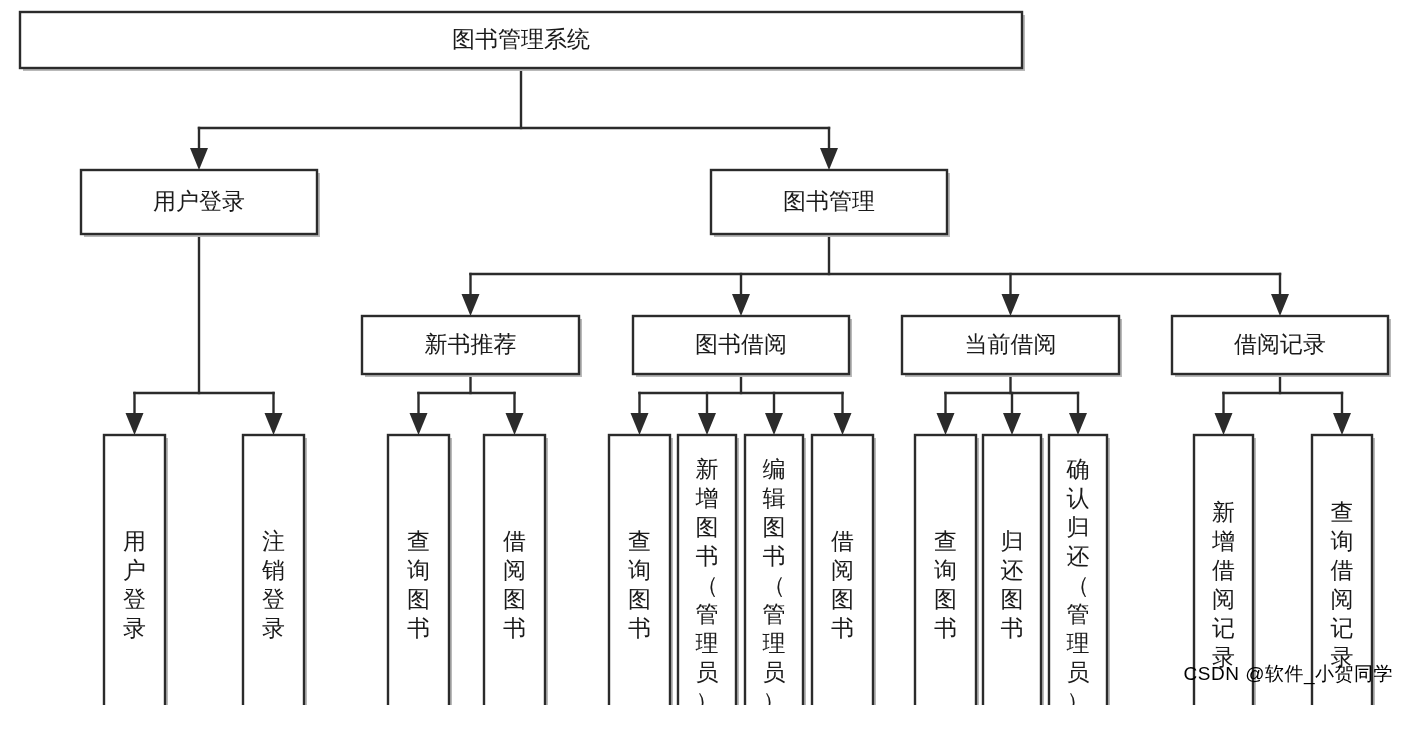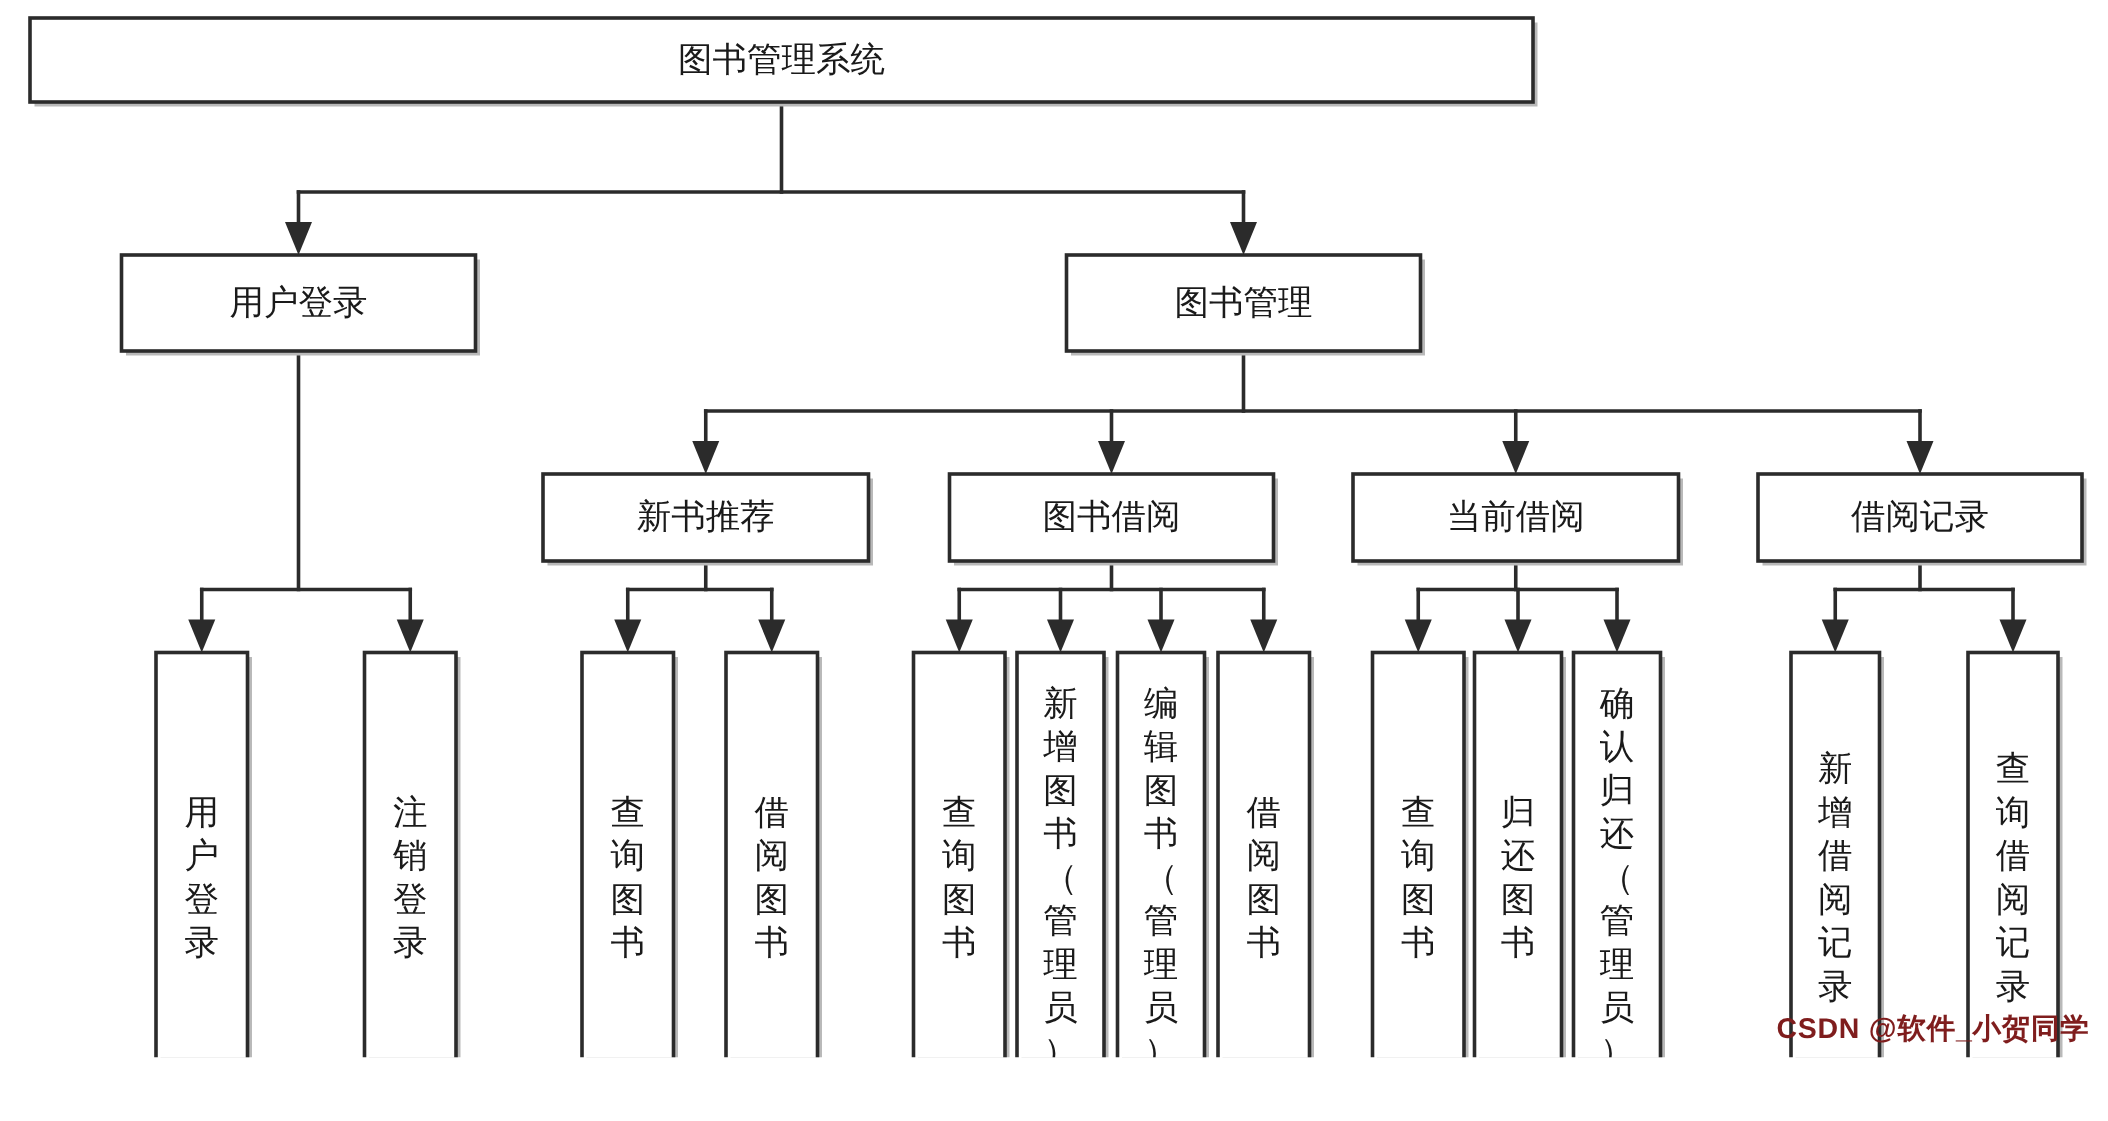--- a/index.html
+++ b/index.html
@@ -55,28 +55,27 @@
   }
   .vert-char {
     font-family: "Liberation Sans", "DejaVu Sans", sans-serif;
     fill: #1a1a1a;
     font-size: 23px;
     text-anchor: middle;
   }
   .watermark {
     position: absolute;
     right: 12px;
-    bottom: 6px;
+    bottom: 18px;
     font-family: "Liberation Sans", "DejaVu Sans", sans-serif;
     font-size: 19px;
-    color: #7f1d1d;
+    color: #000000;
     white-space: nowrap;
     letter-spacing: 0.5px;
     pointer-events: none;
-    font-weight: bold;
   }
 </style>
 </head>
 <body>
 
 <div id="diagram-root">
 
   <svg class="diagram-canvas" viewBox="0 0 1405 747" xmlns="http://www.w3.org/2000/svg">
     <g id="edge-layer">
         <g>

